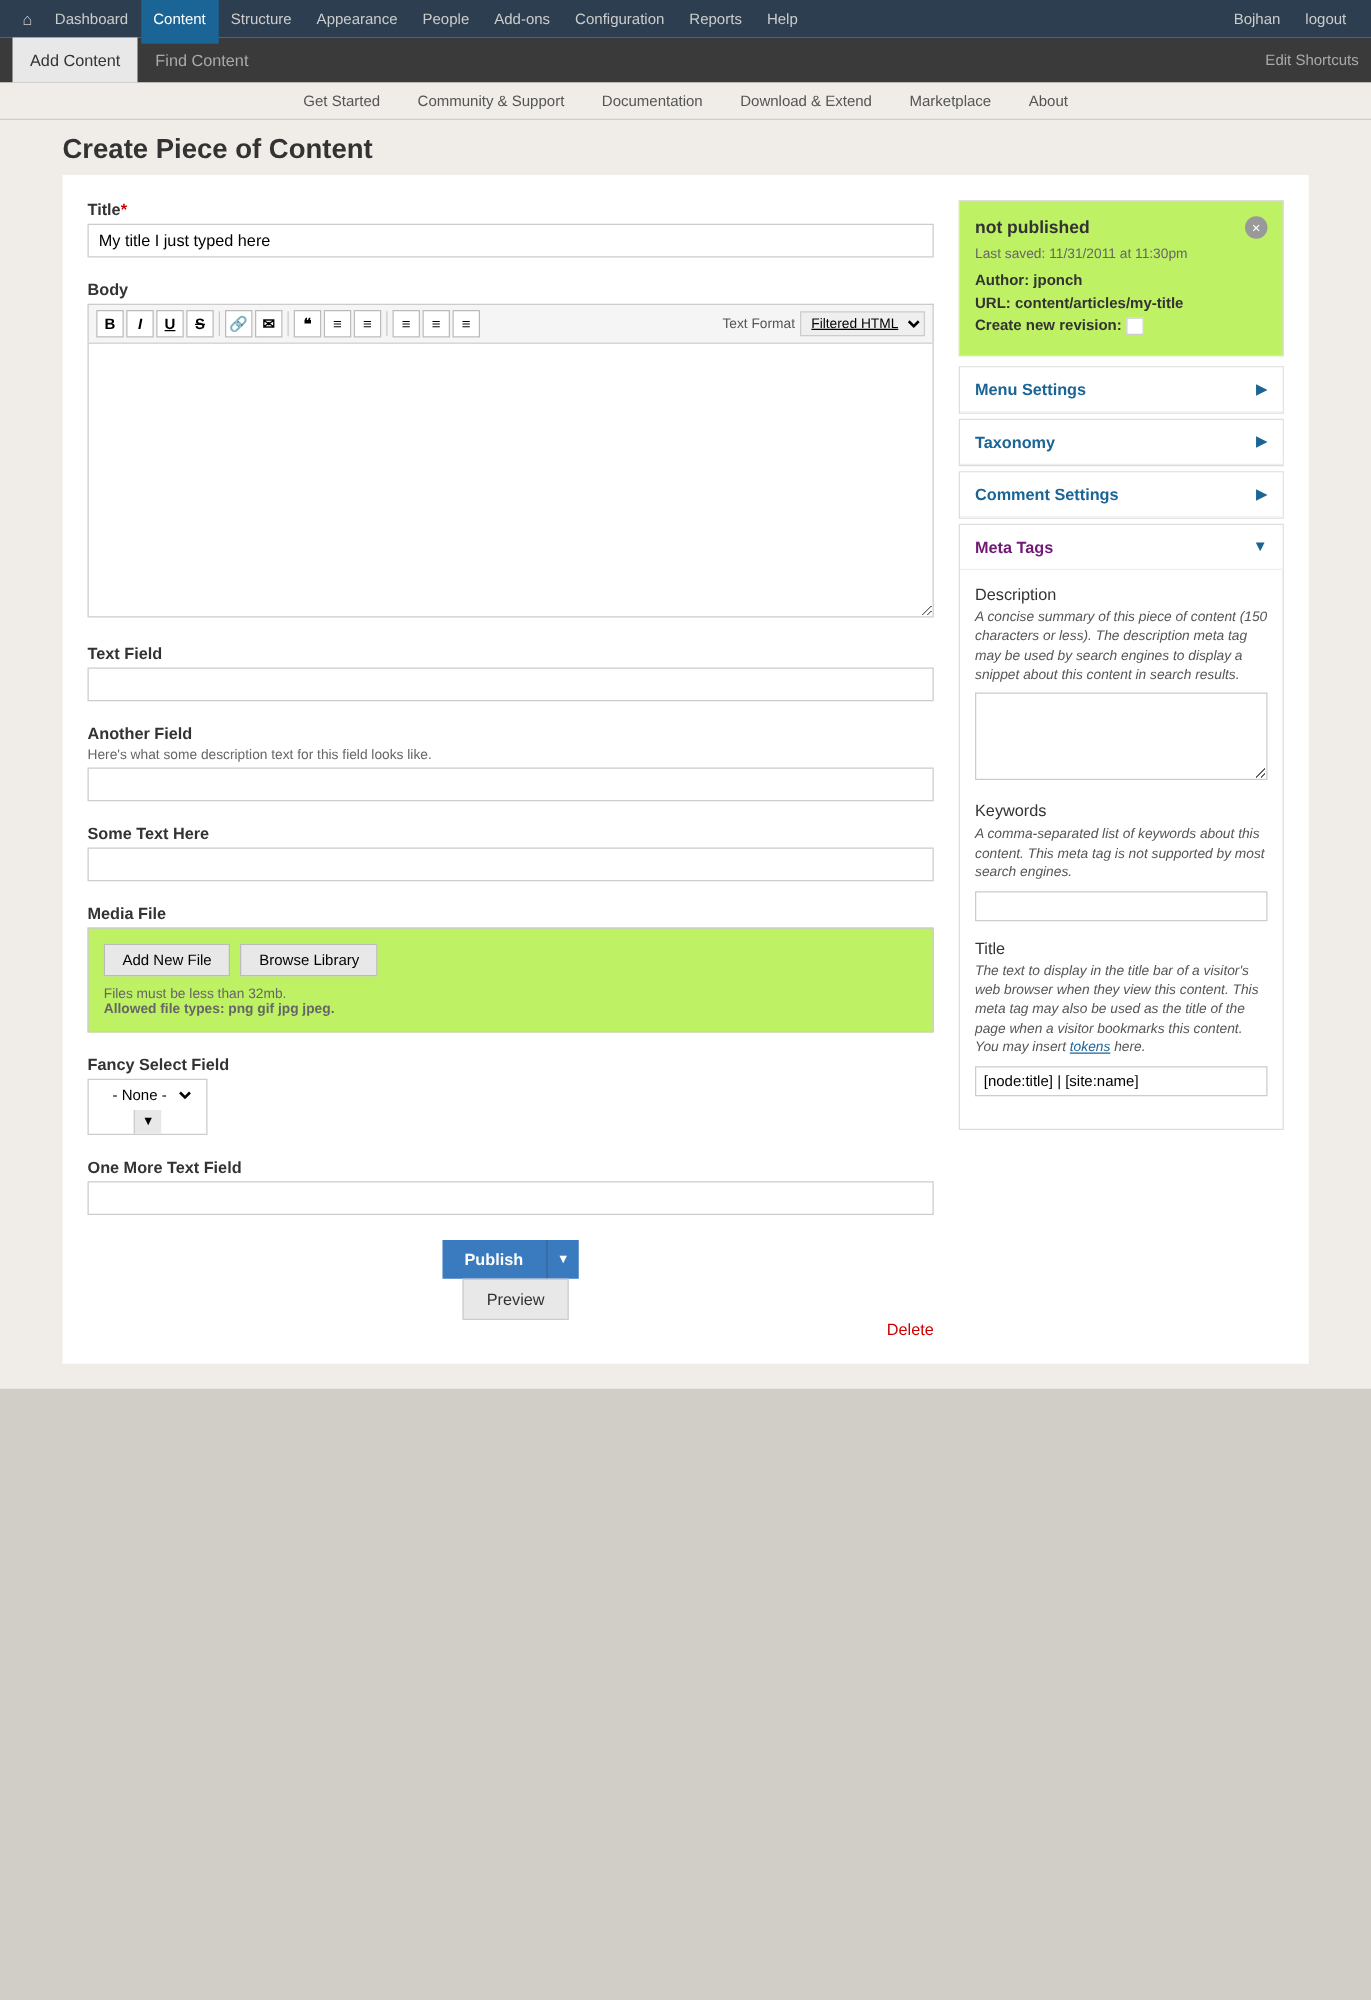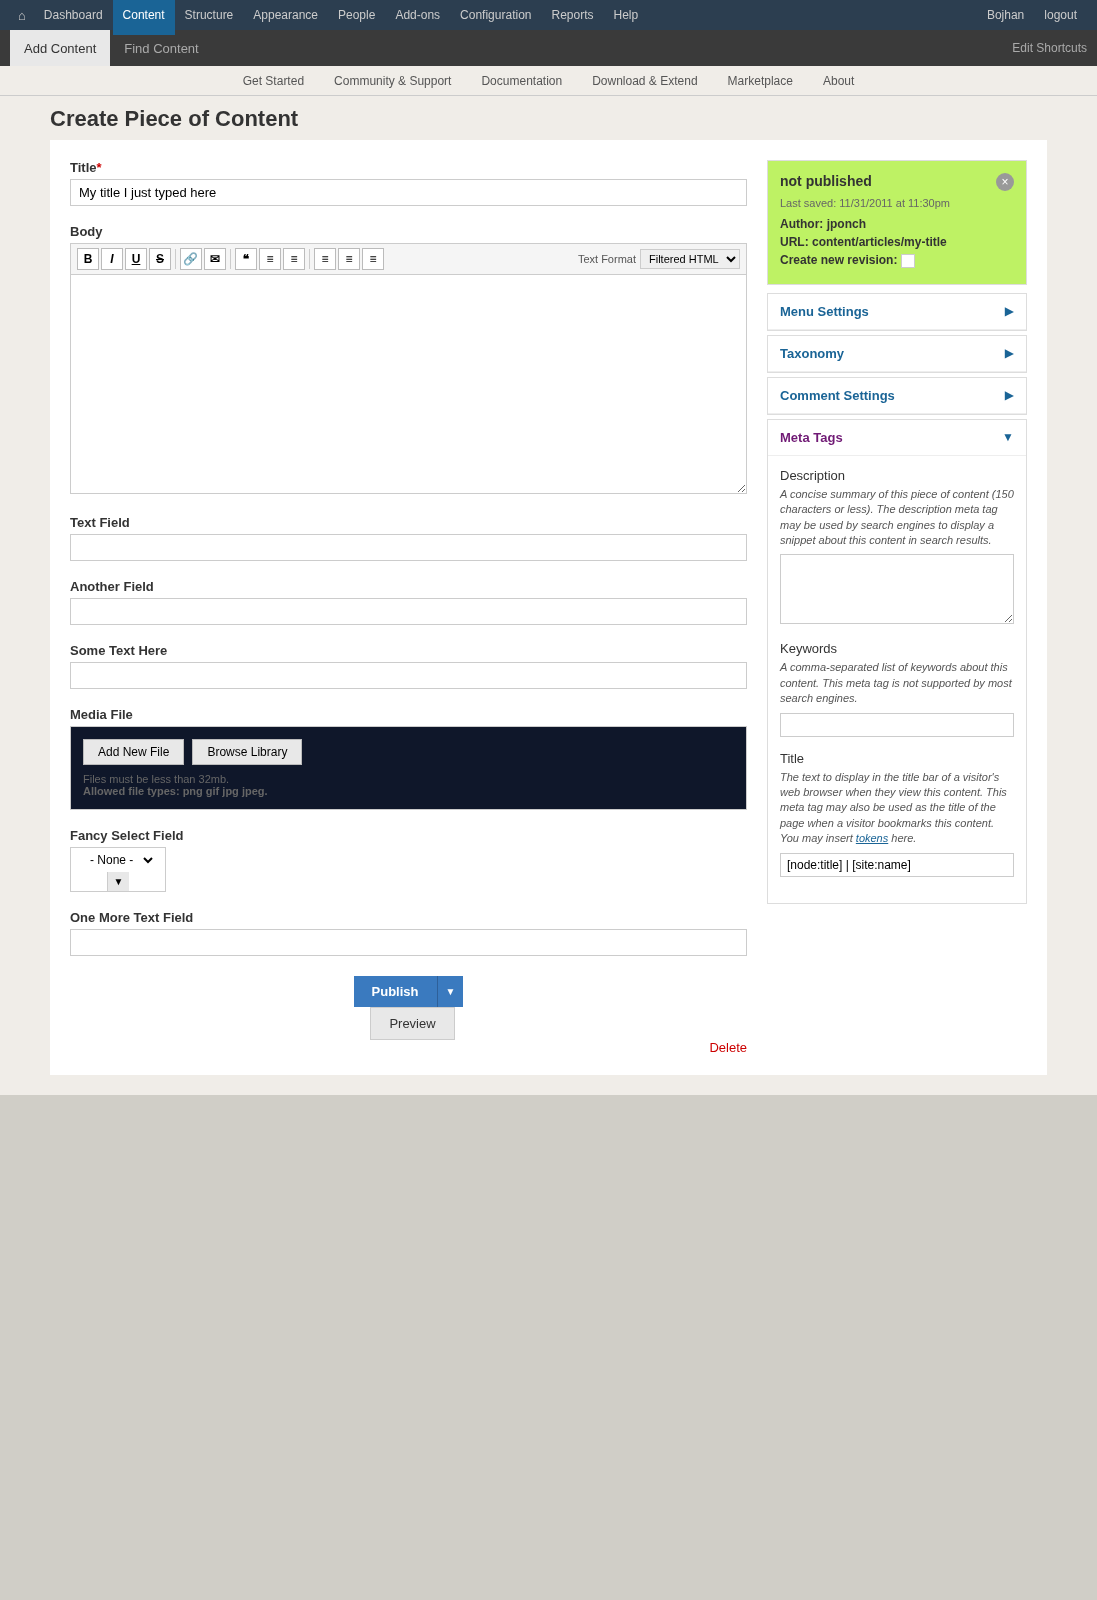--- a/index.html
+++ b/index.html
@@ -159,34 +159,35 @@
       align-items: center;
       justify-content: center;
       font-weight: bold;
     }
     .toolbar-sep { width: 1px; height: 20px; background: #ccc; margin: 0 2px; }
     .toolbar-right { margin-left: auto; font-size: 11px; color: #555; display: flex; align-items: center; gap: 4px; }
     .toolbar-select {
       font-size: 11px;
       padding: 2px 4px;
       border: 1px solid #ccc;
+      text-decoration: underline;
     }
     .editor-body {
       width: 100%;
       height: 220px;
       border: 1px solid #ccc;
       padding: 6px;
       font-size: 13px;
       resize: vertical;
       background: #fff;
     }
 
     
     .media-area {
-      background: #0f172a;
+      background: #bef264;
       border: 1px solid #ccc;
       padding: 12px;
     }
     .media-btns { display: flex; gap: 8px; margin-bottom: 8px; }
     .media-btn {
       padding: 5px 14px;
       font-size: 12px;
       border: 1px solid #bbb;
       background: #e8e8e8;
       cursor: pointer;
@@ -457,20 +458,21 @@
         <textarea class="editor-body" style=""></textarea>
       </div>
 
       <div class="form-group">
         <label class="form-label">Text Field</label>
         <input type="text" class="form-input" value="" style="">
       </div>
 
       <div class="form-group">
         <label class="form-label">Another Field</label>
+        <p class="form-desc">Here's what some description text for this field looks like.</p>
         <input type="text" class="form-input" value="" style="">
       </div>
 
       <div class="form-group">
         <label class="form-label">Some Text Here</label>
         <input type="text" class="form-input" value="" style="">
       </div>
 
       <div class="form-group">
         <label class="form-label">Media File</label>

